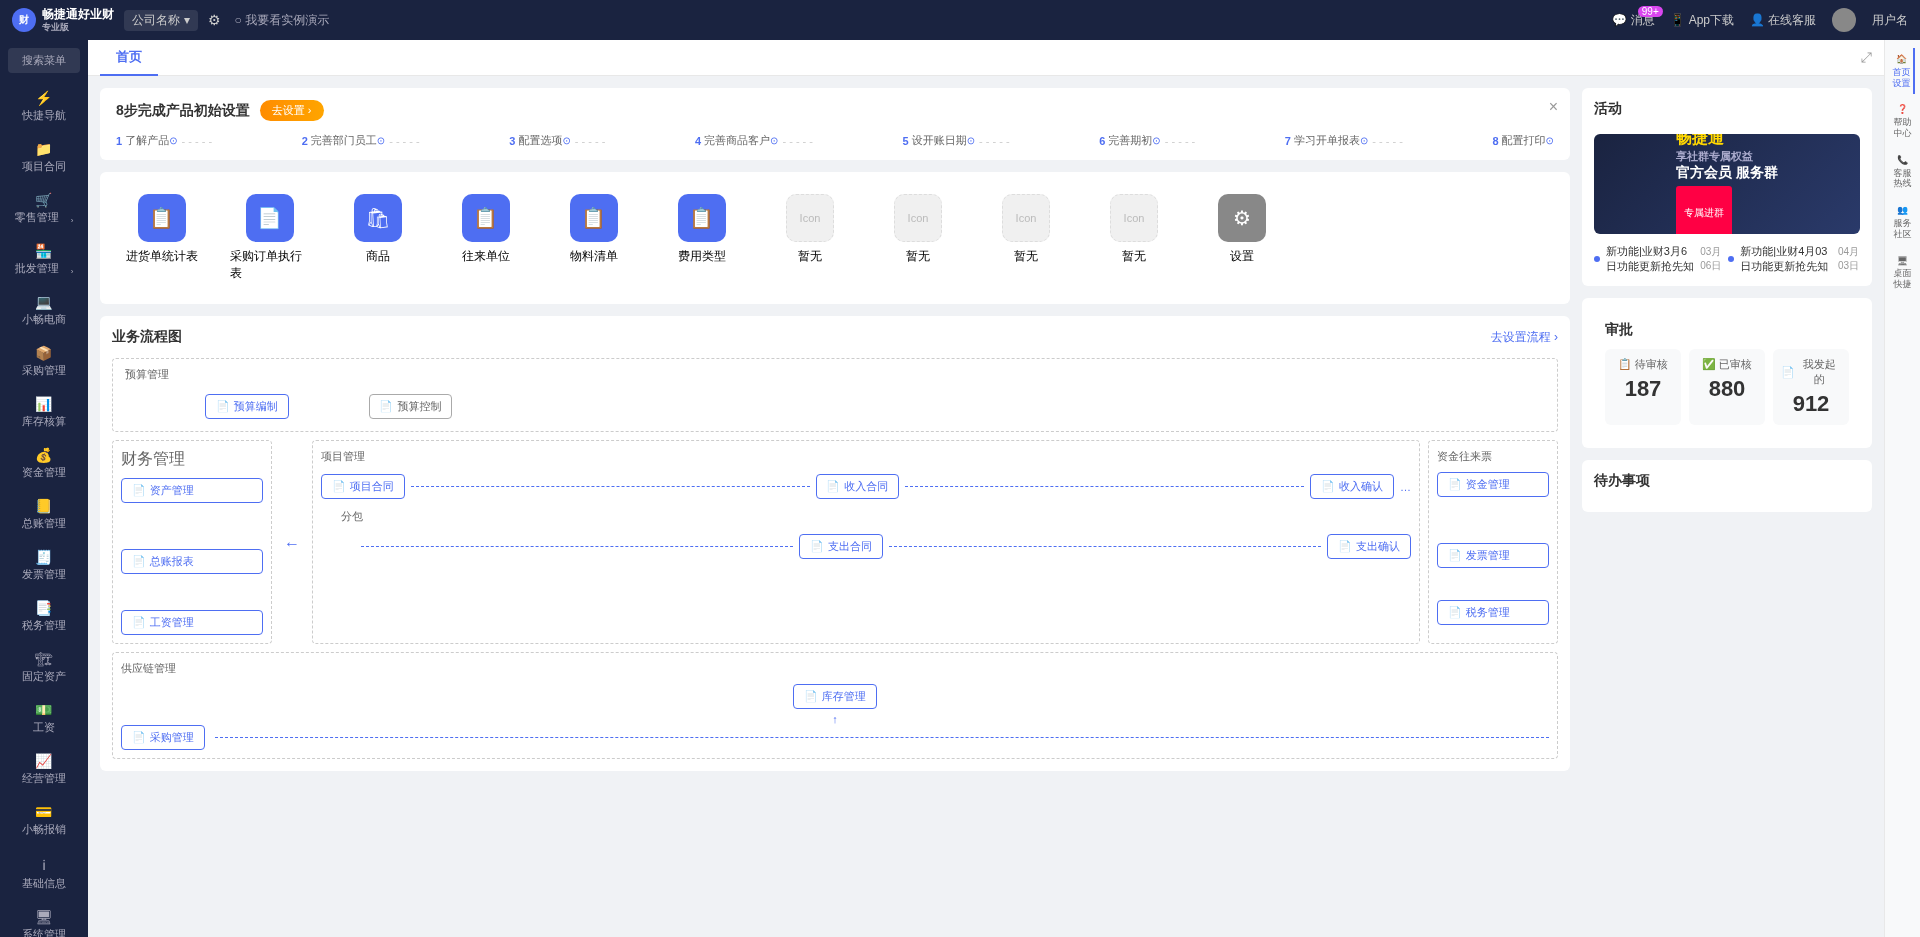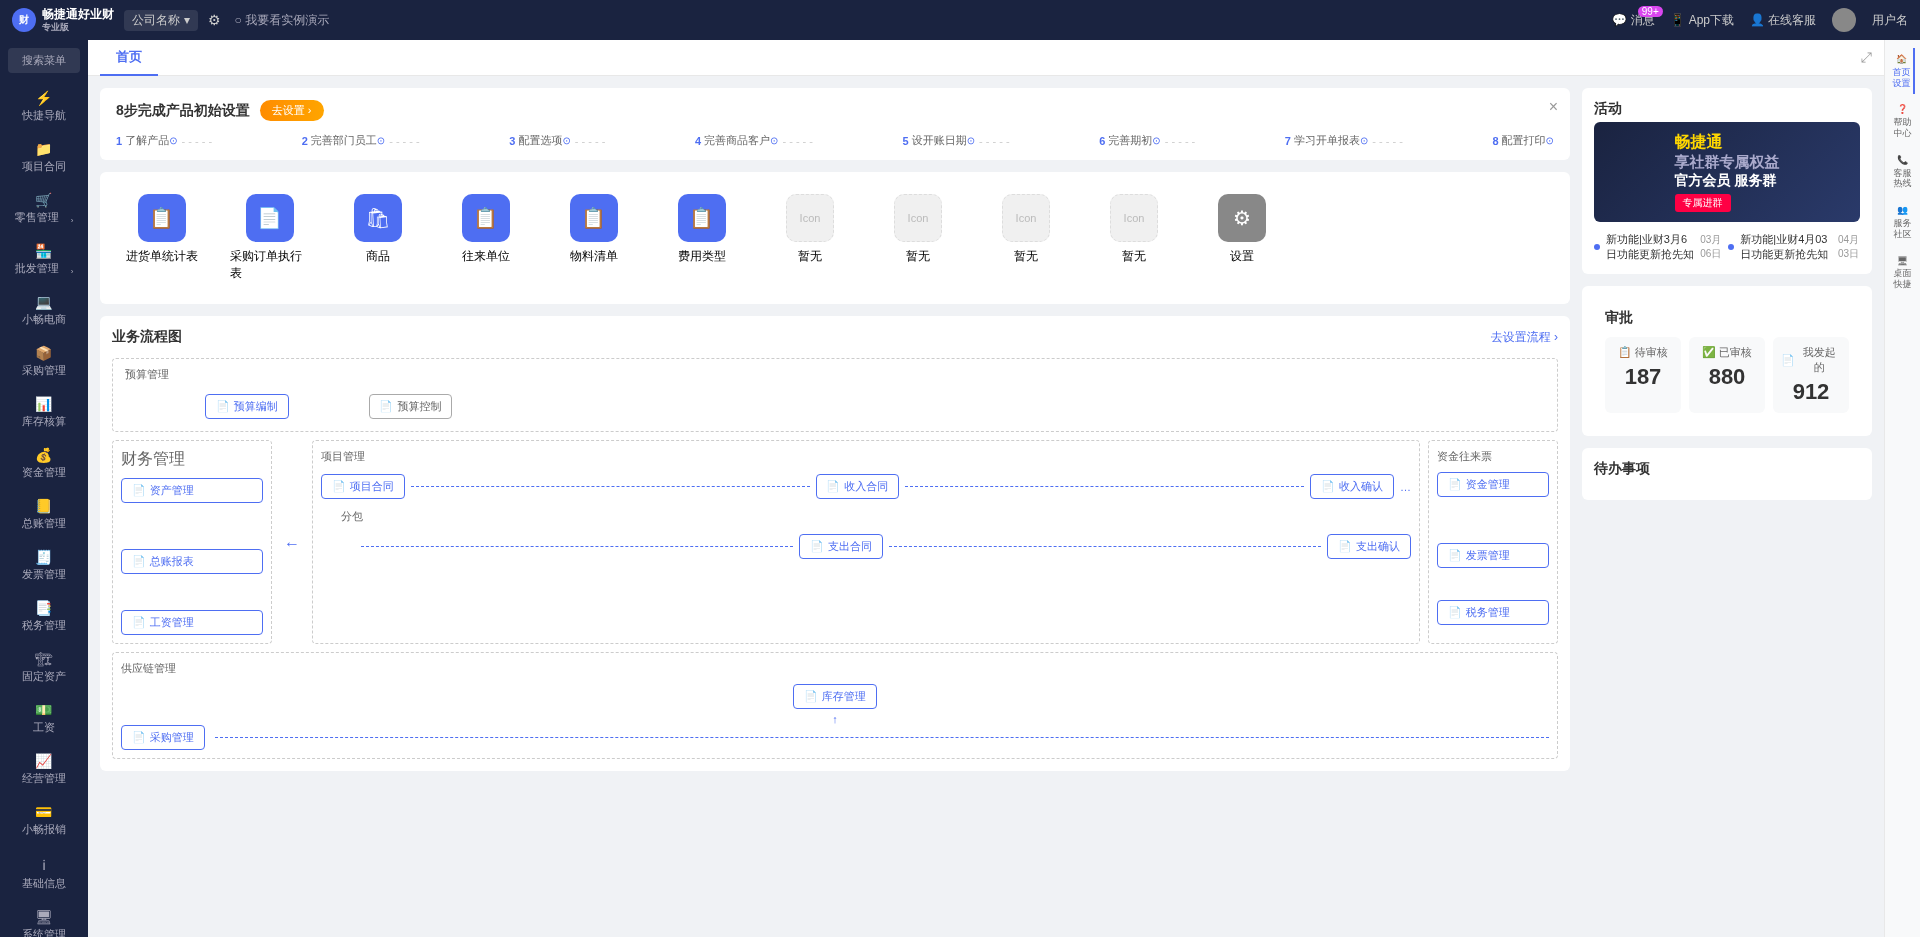--- a/index.html
+++ b/index.html
@@ -467,30 +467,30 @@
             </div>
 
           </div>
         </div>
 
       </div>
 
       <div class="right-panel">
 
         <div class="activity-card">
-          <div class="section-title" style="margin-bottom:4px;font-family:Liberation Serif, serif;">活动</div>
+          <div class="section-title" style="margin-bottom:16px;font-family:Liberation Serif, serif;">活动</div>
           <div class="activity-banner">
             <div style="display:flex;flex-direction:column;align-items:flex-start;padding:10px;">
               <span style="font-size:16px;font-weight:bold;color:#ffd700;">畅捷通</span>
-              <span style="font-size:15px;color:#aac;font-family:Liberation Mono, monospace;">享社群专属权益</span>
+              <span style="font-size:11px;color:#aac;font-family:Liberation Mono, monospace;">享社群专属权益</span>
               <div style="font-size:14px;font-weight:bold;color:#fff;display:flex;gap:4px;align-items:center;">
                 <span>官方会员</span>
                 <span>服务群</span>
               </div>
-              <button style="background:#f04;color:#fff;border:none;border-radius:3px;padding:2px 8px;font-size:10px;margin-top:4px;cursor:pointer;">专属进群</button>
+              <button style="background:#f04;color:#fff;border:none;border-radius:3px;padding:20px 8px;font-size:10px;margin-top:4px;cursor:pointer;">专属进群</button>
             </div>
           </div>
           <div class="activity-notice">
             <div class="activity-notice-item">
               <span class="notice-dot"></span>
               <span>新功能|业财3月6日功能更新抢先知</span>
               <span class="notice-date">03月06日</span>
             </div>
             <div class="activity-notice-item">
               <span class="notice-dot"></span>

